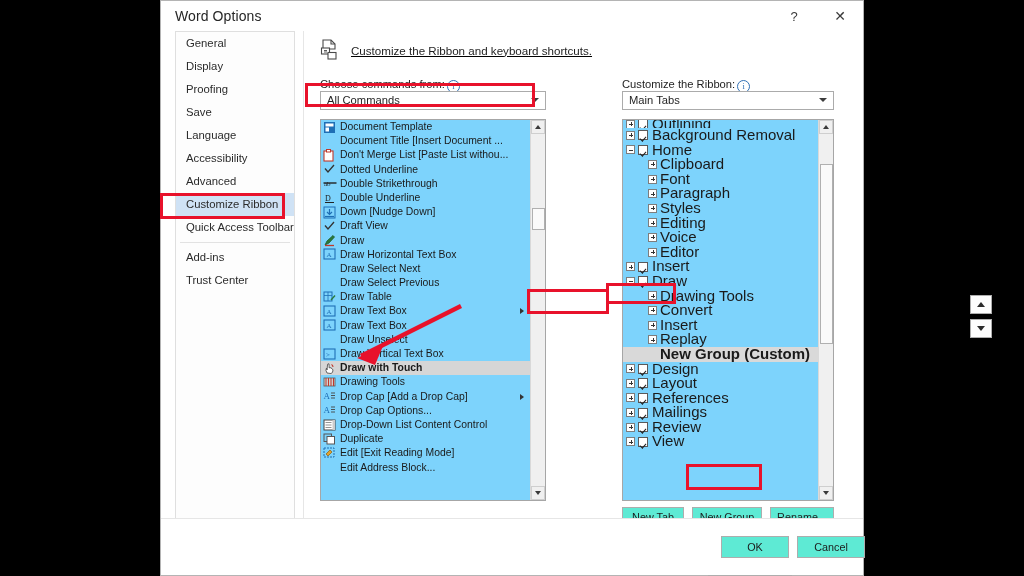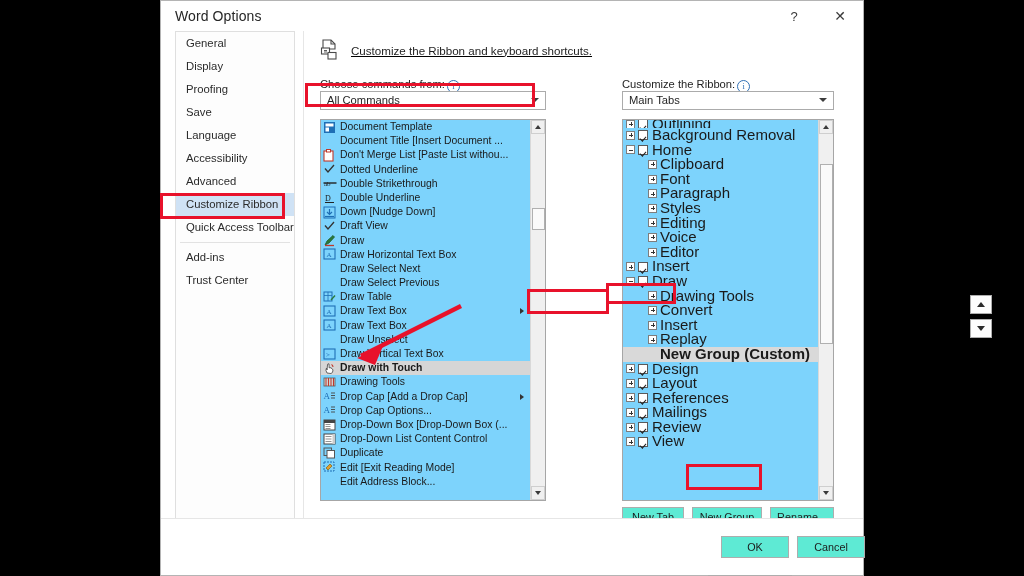--- a/index.html
+++ b/index.html
@@ -340,28 +340,20 @@
             <div class="row">
               <span class="ic"><svg width="13" height="12" viewBox="0 0 13 12">
                   <text x="0.5" y="9" font-size="9" font-family="Liberation Serif, serif" fill="#1f6fb5">A</text>
                   <path d="M8 3 h4 M8 5.5 h4 M8 8 h4" stroke="#444" stroke-width=".9"></path>
                 </svg></span>
               <span>Drop Cap Options...</span>
             </div>
             <div class="row">
               <span class="ic"><svg width="13" height="12" viewBox="0 0 13 12">
                   <rect x="1" y="1" width="11" height="10" fill="#fff" stroke="#444" stroke-width="1"></rect>
-                  <rect x="1" y="1" width="11" height="3" fill="#444"></rect>
-                  <path d="M2.5 5.5 h5 M2.5 7.5 h5 M2.5 9.5 h5" stroke="#777" stroke-width=".8"></path>
-                </svg></span>
-              <span>Drop-Down Box [Drop-Down Box (...</span>
-            </div>
-            <div class="row">
-              <span class="ic"><svg width="13" height="12" viewBox="0 0 13 12">
-                  <rect x="1" y="1" width="11" height="10" fill="#fff" stroke="#444" stroke-width="1"></rect>
                   <path d="M2.5 3.5 h6 M2.5 6 h6 M2.5 8.5 h6" stroke="#777" stroke-width=".8"></path>
                   <rect x="9.5" y="1" width="2.5" height="10" fill="#ccc"></rect>
                 </svg></span>
               <span>Drop-Down List Content Control</span>
             </div>
             <div class="row">
               <span class="ic"><svg width="13" height="12" viewBox="0 0 13 12">
                   <rect x="1" y="1" width="7.5" height="7.5" fill="none" stroke="#555" stroke-width="1"></rect>
                   <rect x="4" y="3.5" width="7.5" height="7.5" fill="#fff" stroke="#555" stroke-width="1"></rect>
                 </svg></span>

